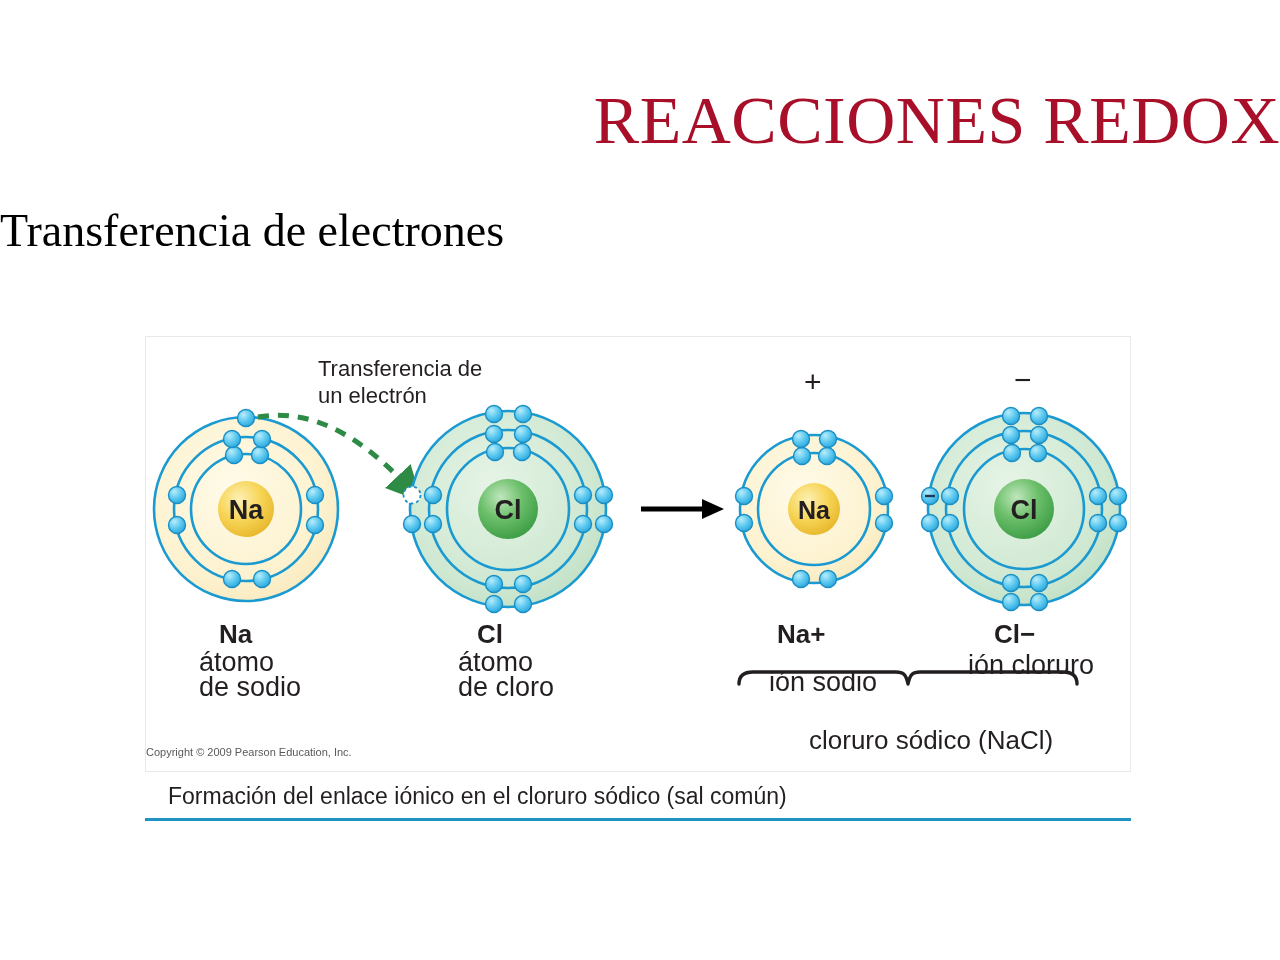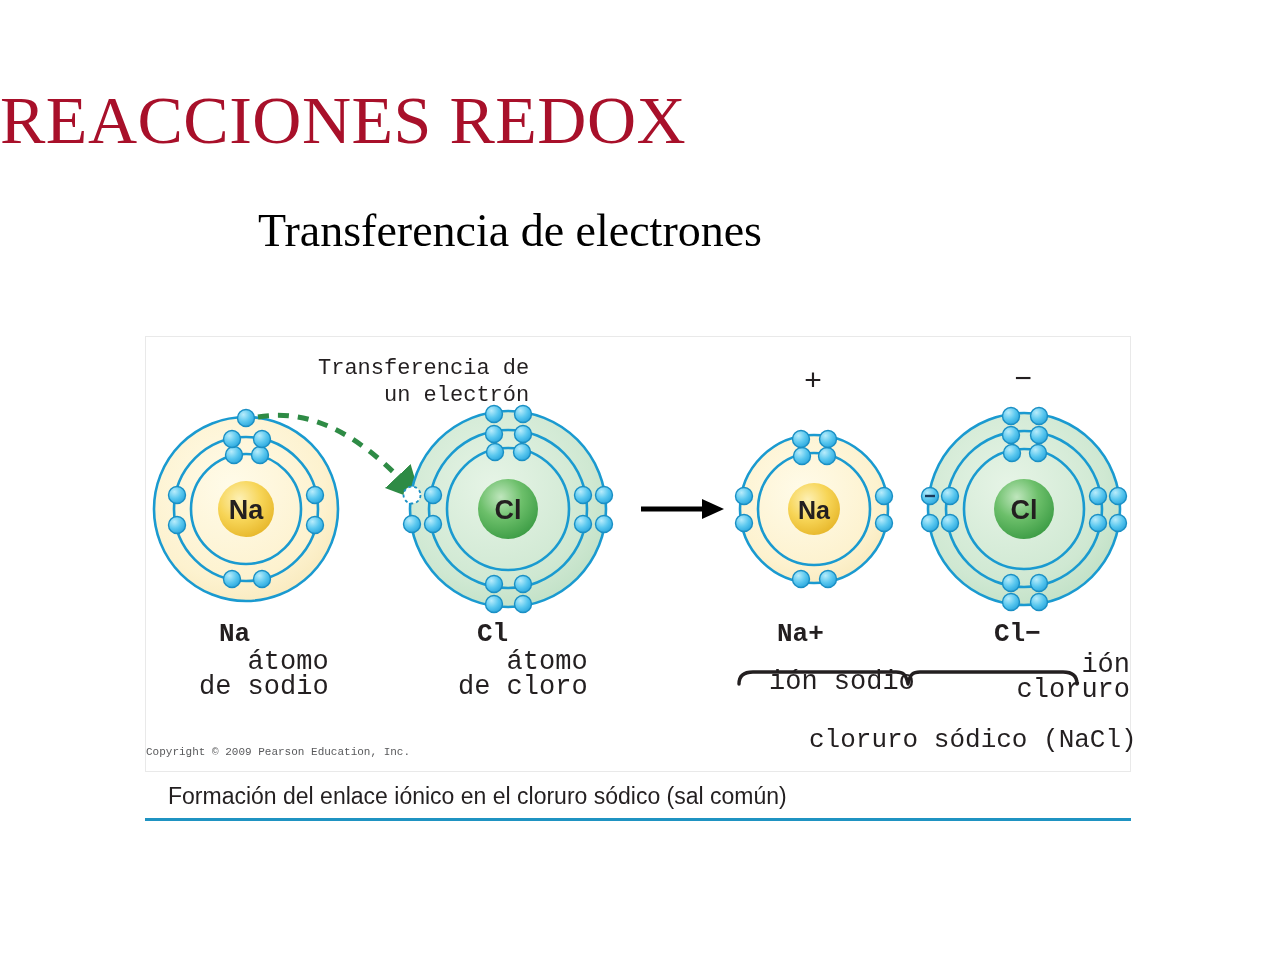--- a/index.html
+++ b/index.html
@@ -14,34 +14,33 @@
     overflow: hidden;
     position: relative;
   }
 
   
   #slide-title {
     position: absolute;
     left: 0;
     top: 86px;
     width: 1280px;
-    text-align: left;
+    text-align: right;
     font-family: "Liberation Serif", serif;
     font-size: 68px;
     line-height: 1;
     color: #A8102A;
     letter-spacing: 0.5px;
     white-space: nowrap;
   }
   #slide-subtitle {
     position: absolute;
     left: 0;
     top: 208px;
     width: 1020px;
-    text-align: center;
     font-family: "Liberation Serif", serif;
     font-size: 46px;
     line-height: 1;
     color: #000000;
     white-space: nowrap;
   }
 
   
   #figure-panel {
     position: absolute;
@@ -50,23 +49,22 @@
     width: 986px;
     height: 436px;
     background: #ffffff;
     border: 1px solid #e9e9e9;
     box-sizing: border-box;
   }
 
   .fig-text {
     position: absolute;
     color: #231f20;
-    font-family: Liberation Mono, monospace;
+    font-family: Liberation Sans, sans-serif;
     white-space: nowrap;
-    text-align: right;
   }
 
   .label-transfer {
     font-size: 22px;
     line-height: 27px;
     left: 172px;
     top: 18px;
     white-space: pre-line;
   }
 

